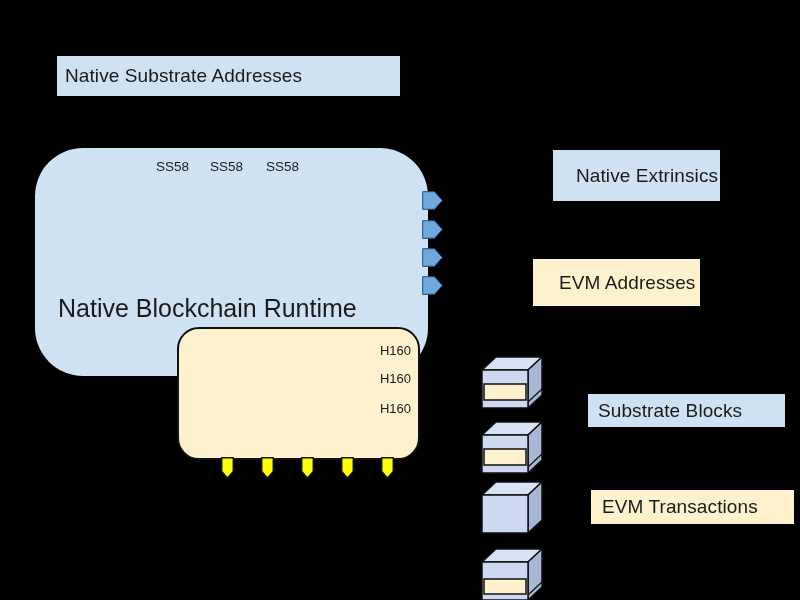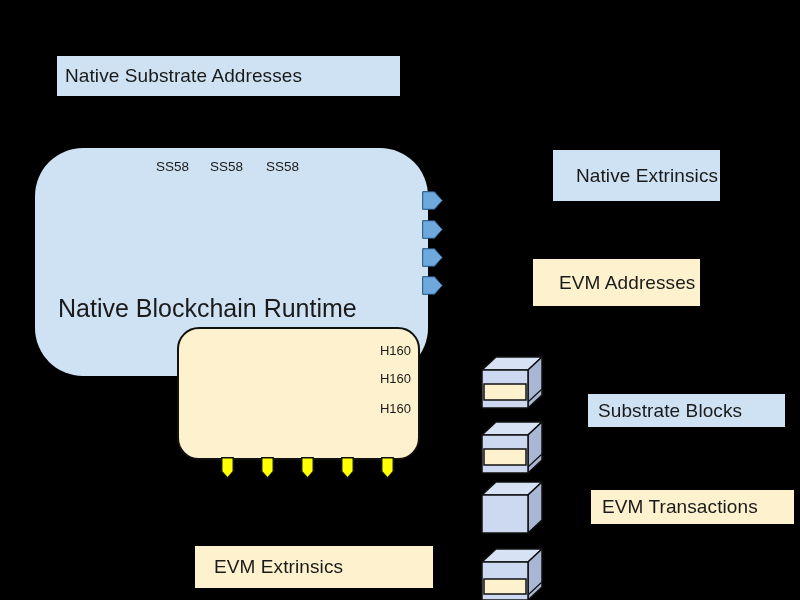--- a/index.html
+++ b/index.html
@@ -98,23 +98,20 @@
   </div>
   <div class="lbox cream" style="left:533px;top:231px;width:167px;height:47px;padding-left:26px;box-sizing:border-box;">
     <span>EVM Addresses</span>
   </div>
   <div class="lbox cream" style="left:591px;top:462px;width:203px;height:34px;padding-left:11px;box-sizing:border-box;">
     <span>EVM Transactions</span>
   </div>
   <div class="lbox blue" style="left:588px;top:366px;width:197px;height:33px;padding-left:10px;box-sizing:border-box;">
     <span>Substrate Blocks</span>
   </div>
-  <div class="lbox cream" style="left:195px;top:518px;width:238px;height:42px;padding-left:19px;box-sizing:border-box;">
-    <span>EVM Extrinsics</span>
-  </div>
 
   <svg class="cube" style="top:328px;" viewBox="0 0 62 53">
     <path class="ctop" d="M1 14 L15 1 L61 1 L47 14 Z"></path>
     <path class="cside" d="M47 14 L61 1 L61 39 L47 52 Z"></path>
     <rect class="cfront" x="1" y="14" width="46" height="38"></rect>
     <rect class="cstripe" x="3" y="28" width="42" height="16"></rect>
     <path class="cline" d="M47 46 L61 33"></path>
   </svg>
   <svg class="cube" style="top:393px;" viewBox="0 0 62 53">
     <path class="ctop" d="M1 14 L15 1 L61 1 L47 14 Z"></path>

